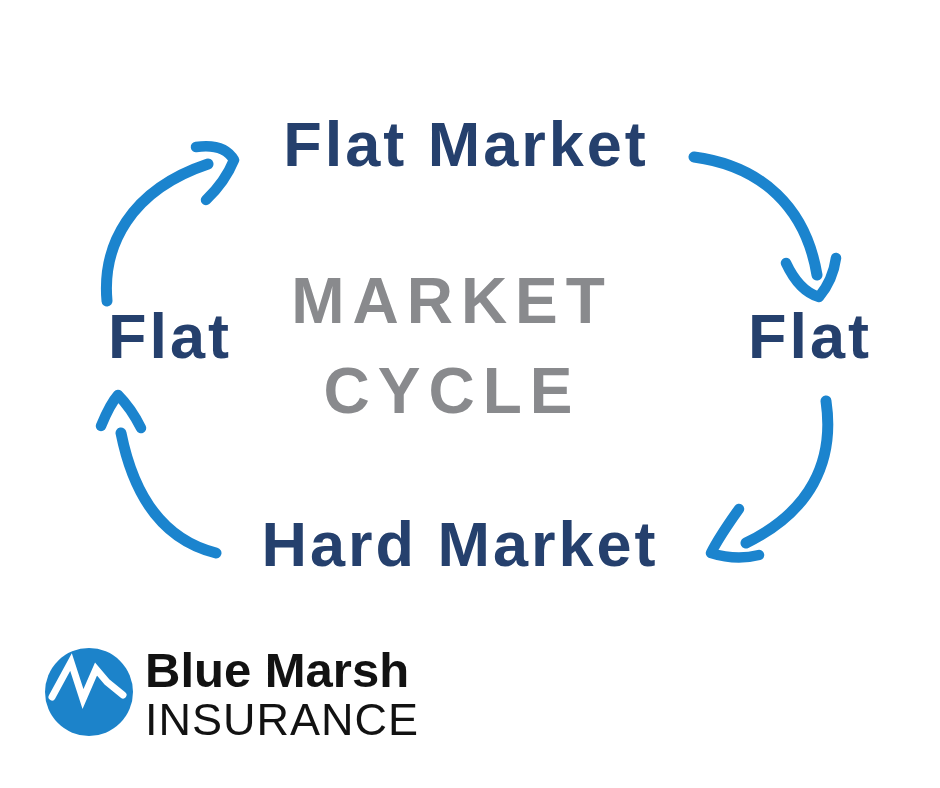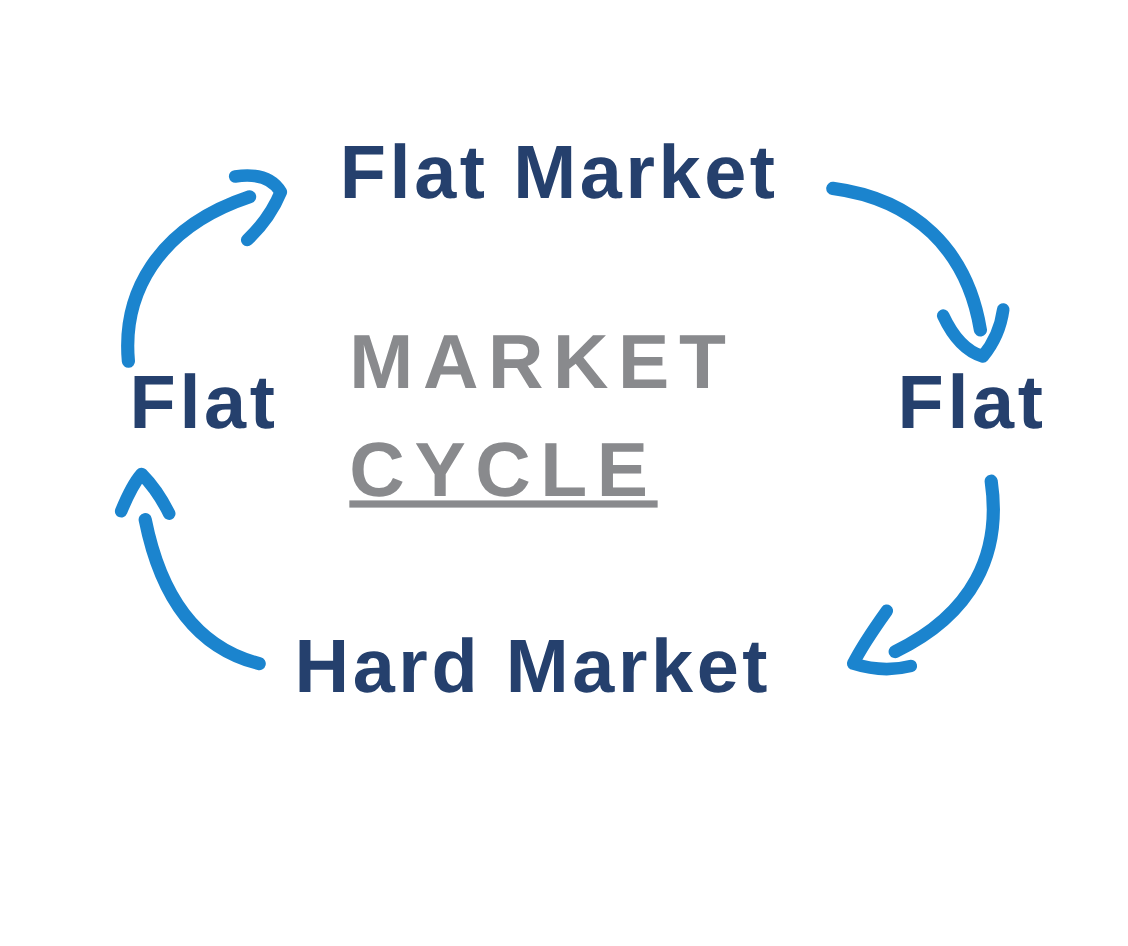--- a/index.html
+++ b/index.html
@@ -36,37 +36,37 @@
   .node {
     position: absolute;
     color: #25406D;
     font-weight: 700;
     font-size: 63px;
     line-height: 1;
     letter-spacing: 3px;
     white-space: nowrap;
   }
   .node-soft   { left: 466px; top: 113px; transform: translateX(-50%); }
-  .node-hard   { left: 444px; top: 513px; transform: translateX(-50%); margin-top: 12px; }
+  .node-hard   { left: 460px; top: 513px; transform: translateX(-50%); }
   .node-flat-l { left: 108px; top: 305px; }
   .node-flat-r { left: 748px; top: 305px; }
 
   .center-title {
     position: absolute;
     left: 452px; top: 269px;
     transform: translateX(-50%);
-    text-align: left;
+    text-align: center;
     color: #898A8D;
     font-weight: 700;
     font-size: 64px;
     letter-spacing: 8px;
     line-height: 1;
     white-space: nowrap;
   }
-  .center-title .line2 { margin-top: 26px; text-decoration: underline; }
+  .center-title .line2 { margin-top: 26px; }
 
   .logo {
     position: absolute;
     left: 45px; top: 646px;
     display: flex;
     align-items: flex-start;
   }
   .logo-mark {
     width: 88px; height: 88px;
     margin-top: 2px;
@@ -120,14 +120,24 @@
 
   <div class="node node-hard">Hard Market</div>
 
   <div class="node node-flat-l">Flat</div>
 
   <div class="center-title">
     <div class="line1">MARKET</div>
     <div class="line2">CYCLE</div>
   </div>
 
+  <div class="logo">
+    <svg class="logo-mark" viewBox="0 0 88 88" aria-hidden="true">
+      <circle cx="44" cy="44" r="44" fill="#1C83CA"></circle>
+      <polyline points="7,49 26,14 38,51 51,21 62,34 78,47" fill="none" stroke="#ffffff" stroke-width="7" stroke-linecap="round" stroke-linejoin="miter" stroke-miterlimit="4"></polyline>
+    </svg>
+    <div class="logo-text">
+      <div class="logo-name">Blue Marsh</div>
+      <div class="logo-ins">INSURANCE</div>
+    </div>
+  </div>
 
 </div>
 
 </body></html>

